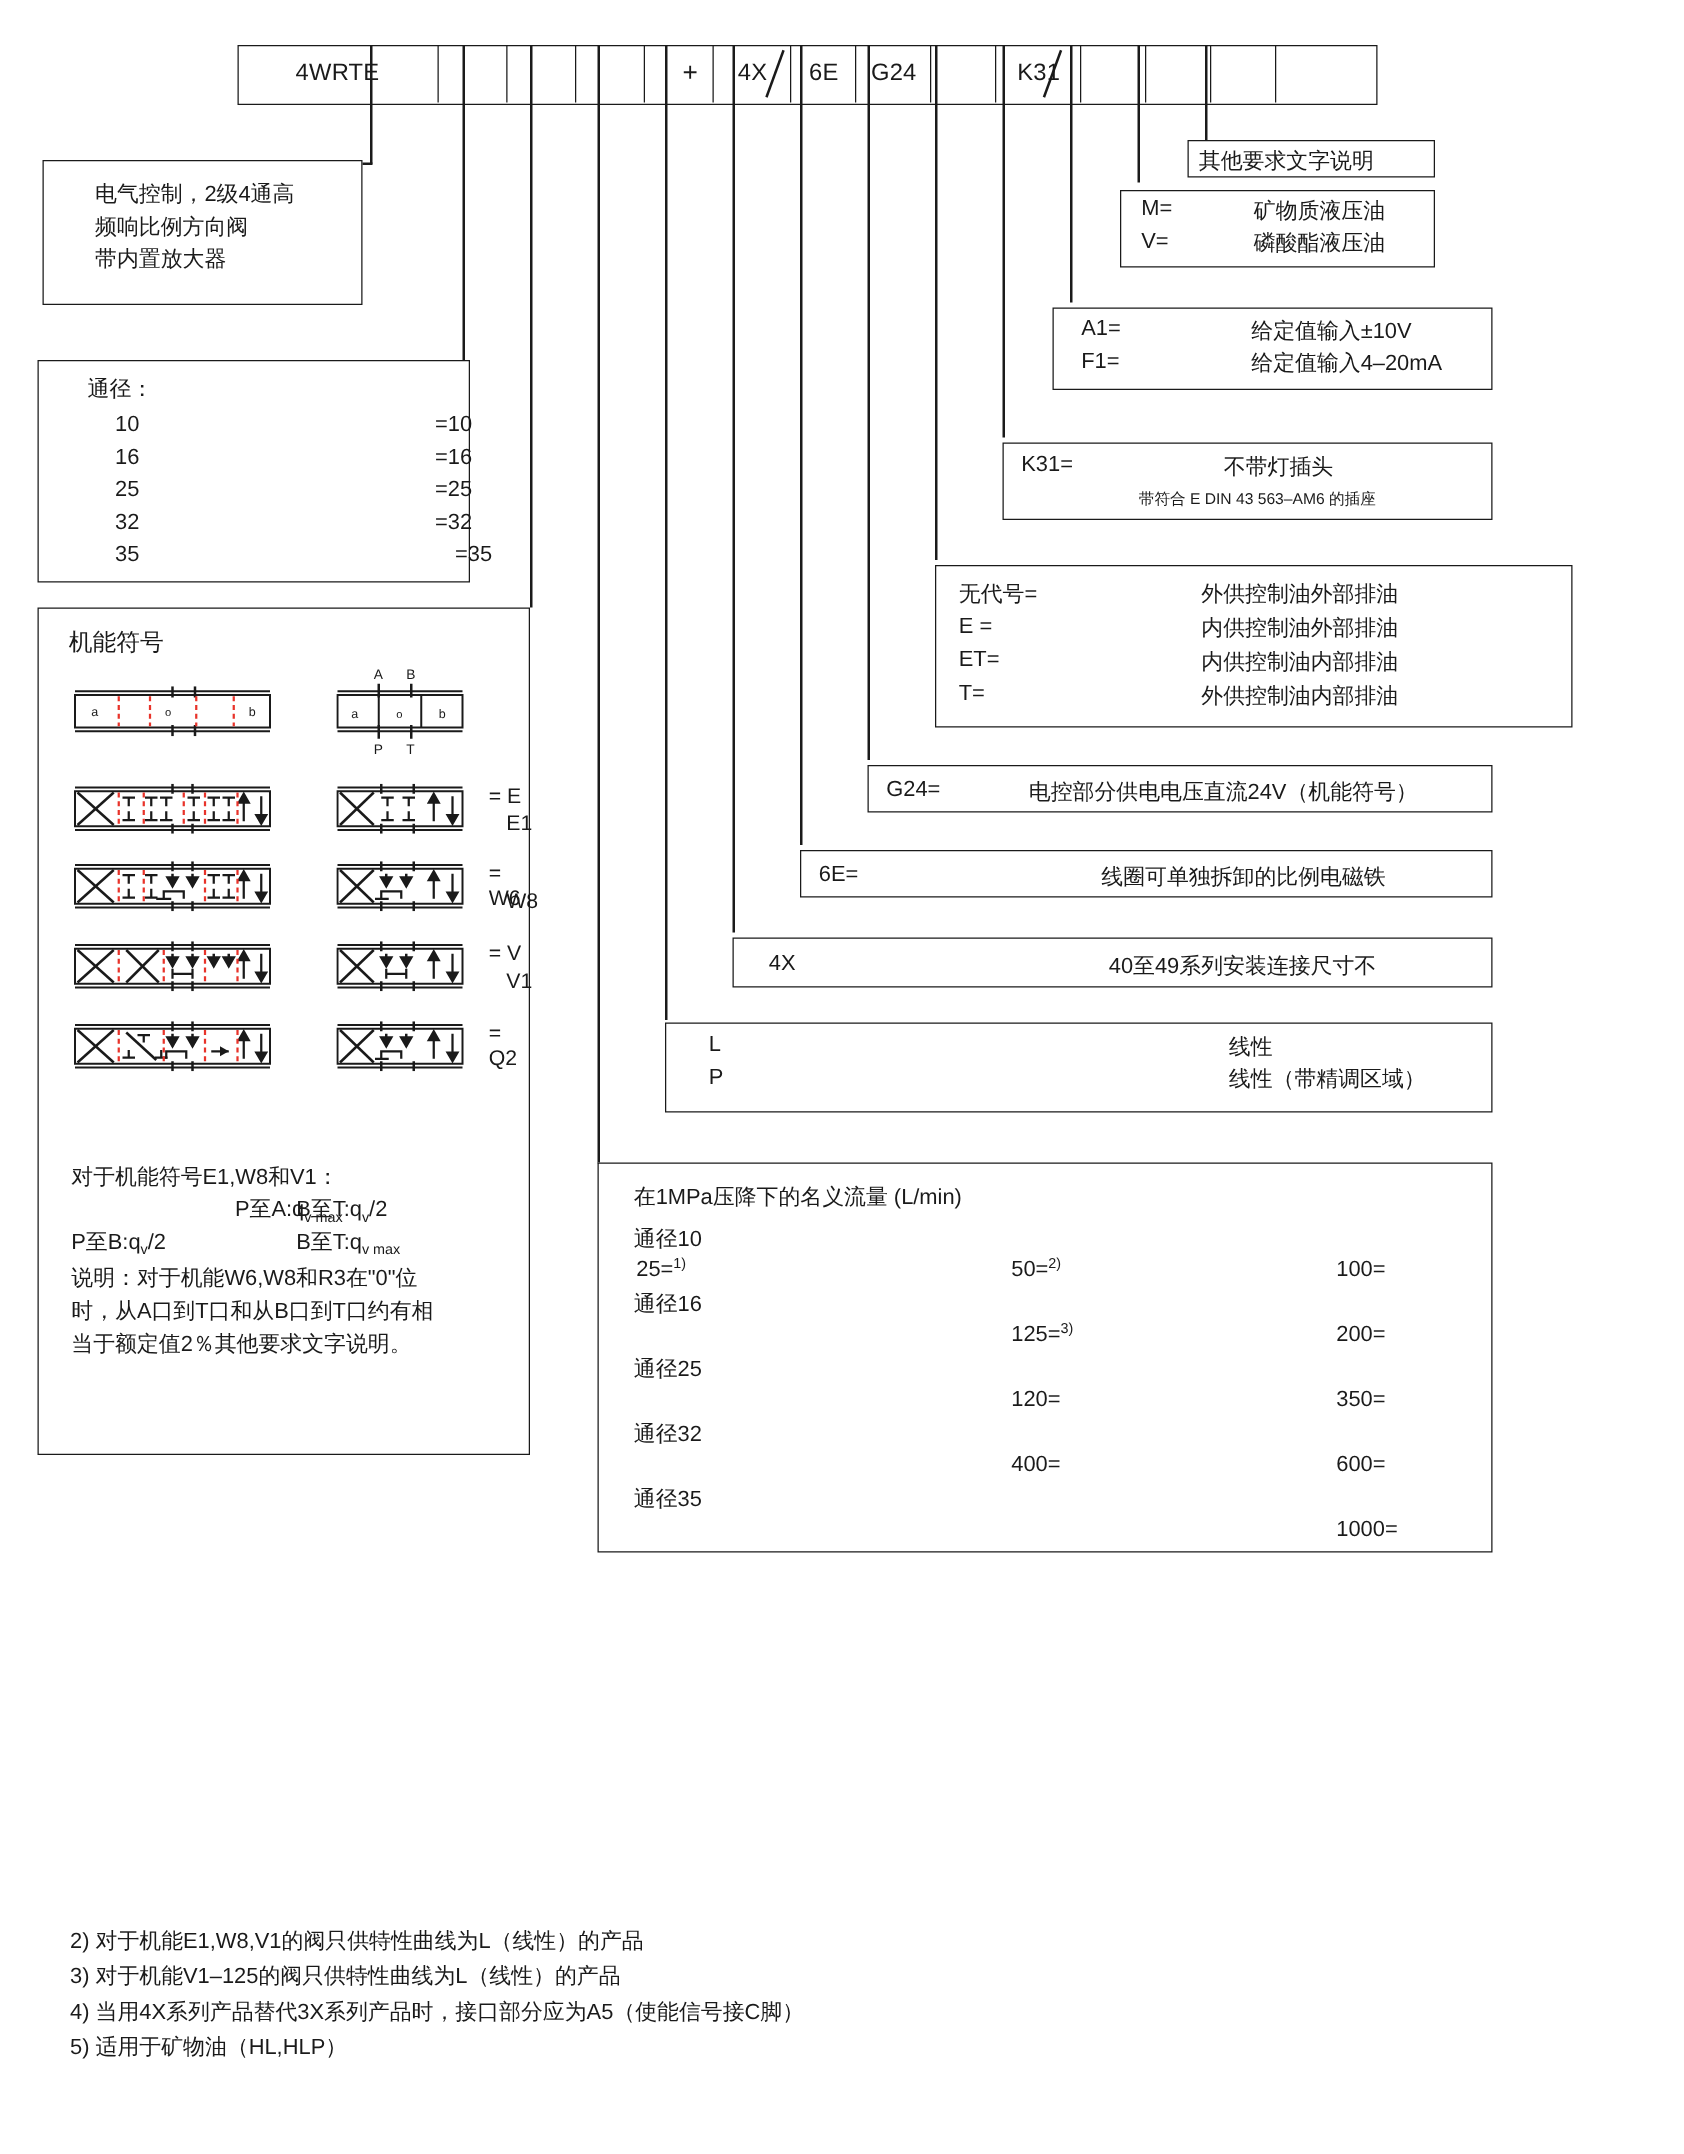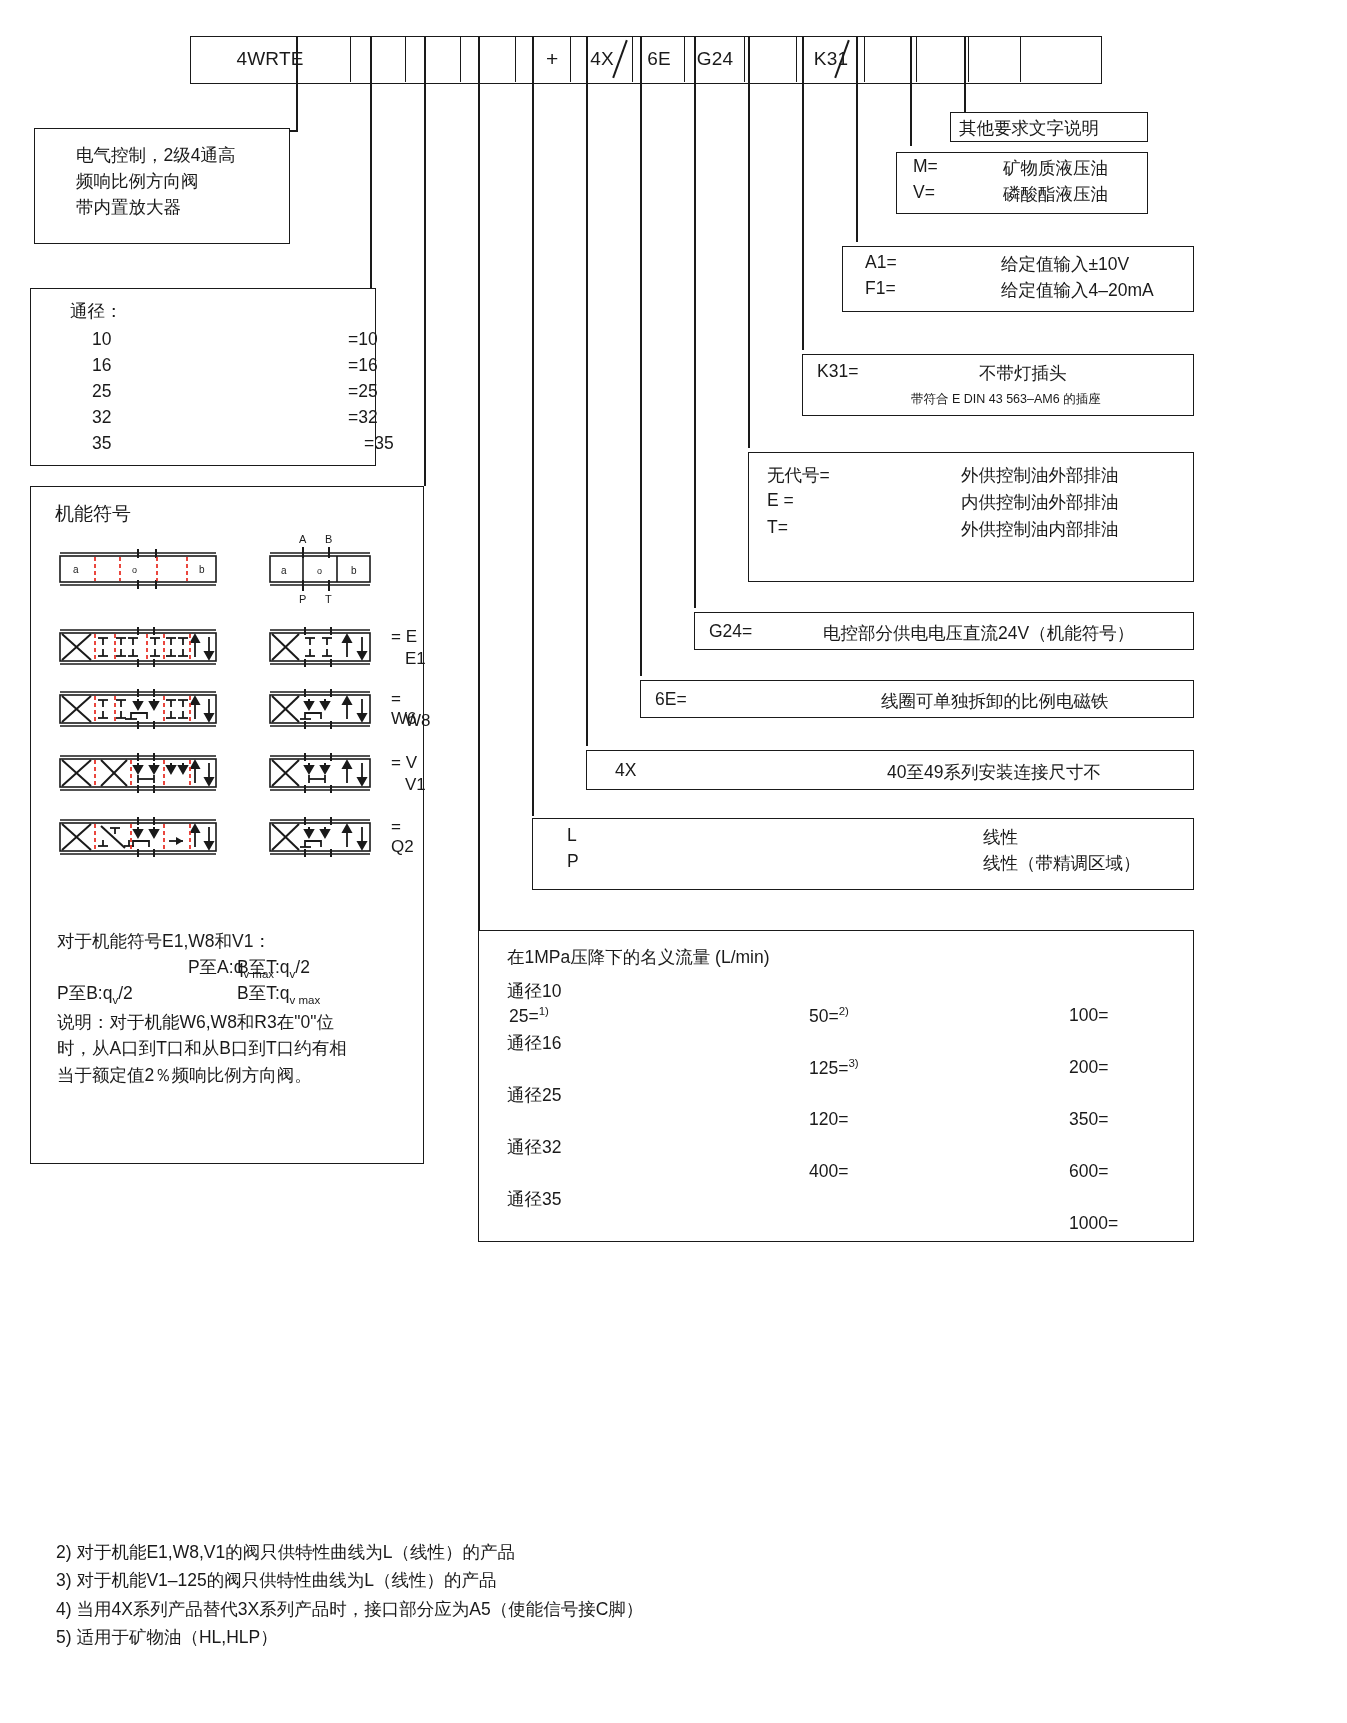--- a/index.html
+++ b/index.html
@@ -542,21 +542,21 @@
       <span>P至B:q</span><span class="sub">v</span><span>/2</span>
     </span>
     <span style="position:absolute; left:180px;">
       <span>B至T:q</span><span class="sub">v max</span><span></span>
     </span>
   </div>
 
   <div style="position:absolute; left:26px; top:522px; width:352px; font-size:17.5px; line-height:1.5;">
     <div>说明：对于机能W6,W8和R3在"0"位</div>
     <div>时，从A口到T口和从B口到T口约有相</div>
-    <div>当于额定值2％频响比例方向阀。</div>
+    <div>当于额定值2％其他要求文字说明。</div>
   </div>
 </div>
 
 <div class="abs bx" id="otherreq-box" style="left:950px; top:112px; width:198px; height:30px;">
   <div style="padding:3px 8px; font-size:17.5px;">其他要求文字说明</div>
 </div>
 
 <div class="abs bx" id="fluid-box" style="left:896px; top:152px; width:252px; height:62px;">
   <div class="kv" style="padding-top:3px;">
     <span class="k" style="left:16px; font-size:17.5px;">M=</span>
@@ -578,29 +578,33 @@
     <span class="v" style="left:158px; font-size:17.5px;">给定值输入4–20mA</span>
   </div>
 </div>
 
 <div class="abs bx" id="plug-box" style="left:802px; top:354px; width:392px; height:62px;">
   <span style="position:absolute; left:14px; top:6px; font-size:17.5px;">K31=</span>
   <span style="position:absolute; left:176px; top:6px; font-size:17.5px;">不带灯插头</span>
   <span class="small" style="position:absolute; left:108px; top:36px; font-size:12.5px;">带符合 E DIN 43 563–AM6 的插座</span>
 </div>
 
-<div class="abs bx" id="drain-box" style="left:748px; top:452px; width:446px; height:130px;">
+<div class="abs bx" id="drain-box" style="left:748px; top:452px; width:510px; height:130px;">
   <div id="drain-rows" style="padding-top:10px;">
       <div style="position: relative; height: 27px;">
         <span style="position: absolute; left: 18px; font-size: 17.5px;">无代号=</span>
         <span style="position: absolute; left: 212px; font-size: 17.5px;">外供控制油外部排油</span>
       </div>
       <div style="position: relative; height: 27px;">
         <span style="position: absolute; left: 18px; font-size: 17.5px;">E =</span>
         <span style="position: absolute; left: 212px; font-size: 17.5px;">内供控制油外部排油</span>
+      </div>
+      <div style="position: relative; height: 27px;">
+        <span style="position: absolute; left: 18px; font-size: 17.5px;">ET=</span>
+        <span style="position: absolute; left: 212px; font-size: 17.5px;">内供控制油内部排油</span>
       </div>
       <div style="position: relative; height: 27px;">
         <span style="position: absolute; left: 18px; font-size: 17.5px;">T=</span>
         <span style="position: absolute; left: 212px; font-size: 17.5px;">外供控制油内部排油</span>
       </div>
     </div>
 </div>
 
 <div class="abs bx" id="supply-box" style="left:694px; top:612px; width:500px; height:38px;">
   <span style="position:absolute; left:14px; top:8px; font-size:17.5px;">G24=</span>

